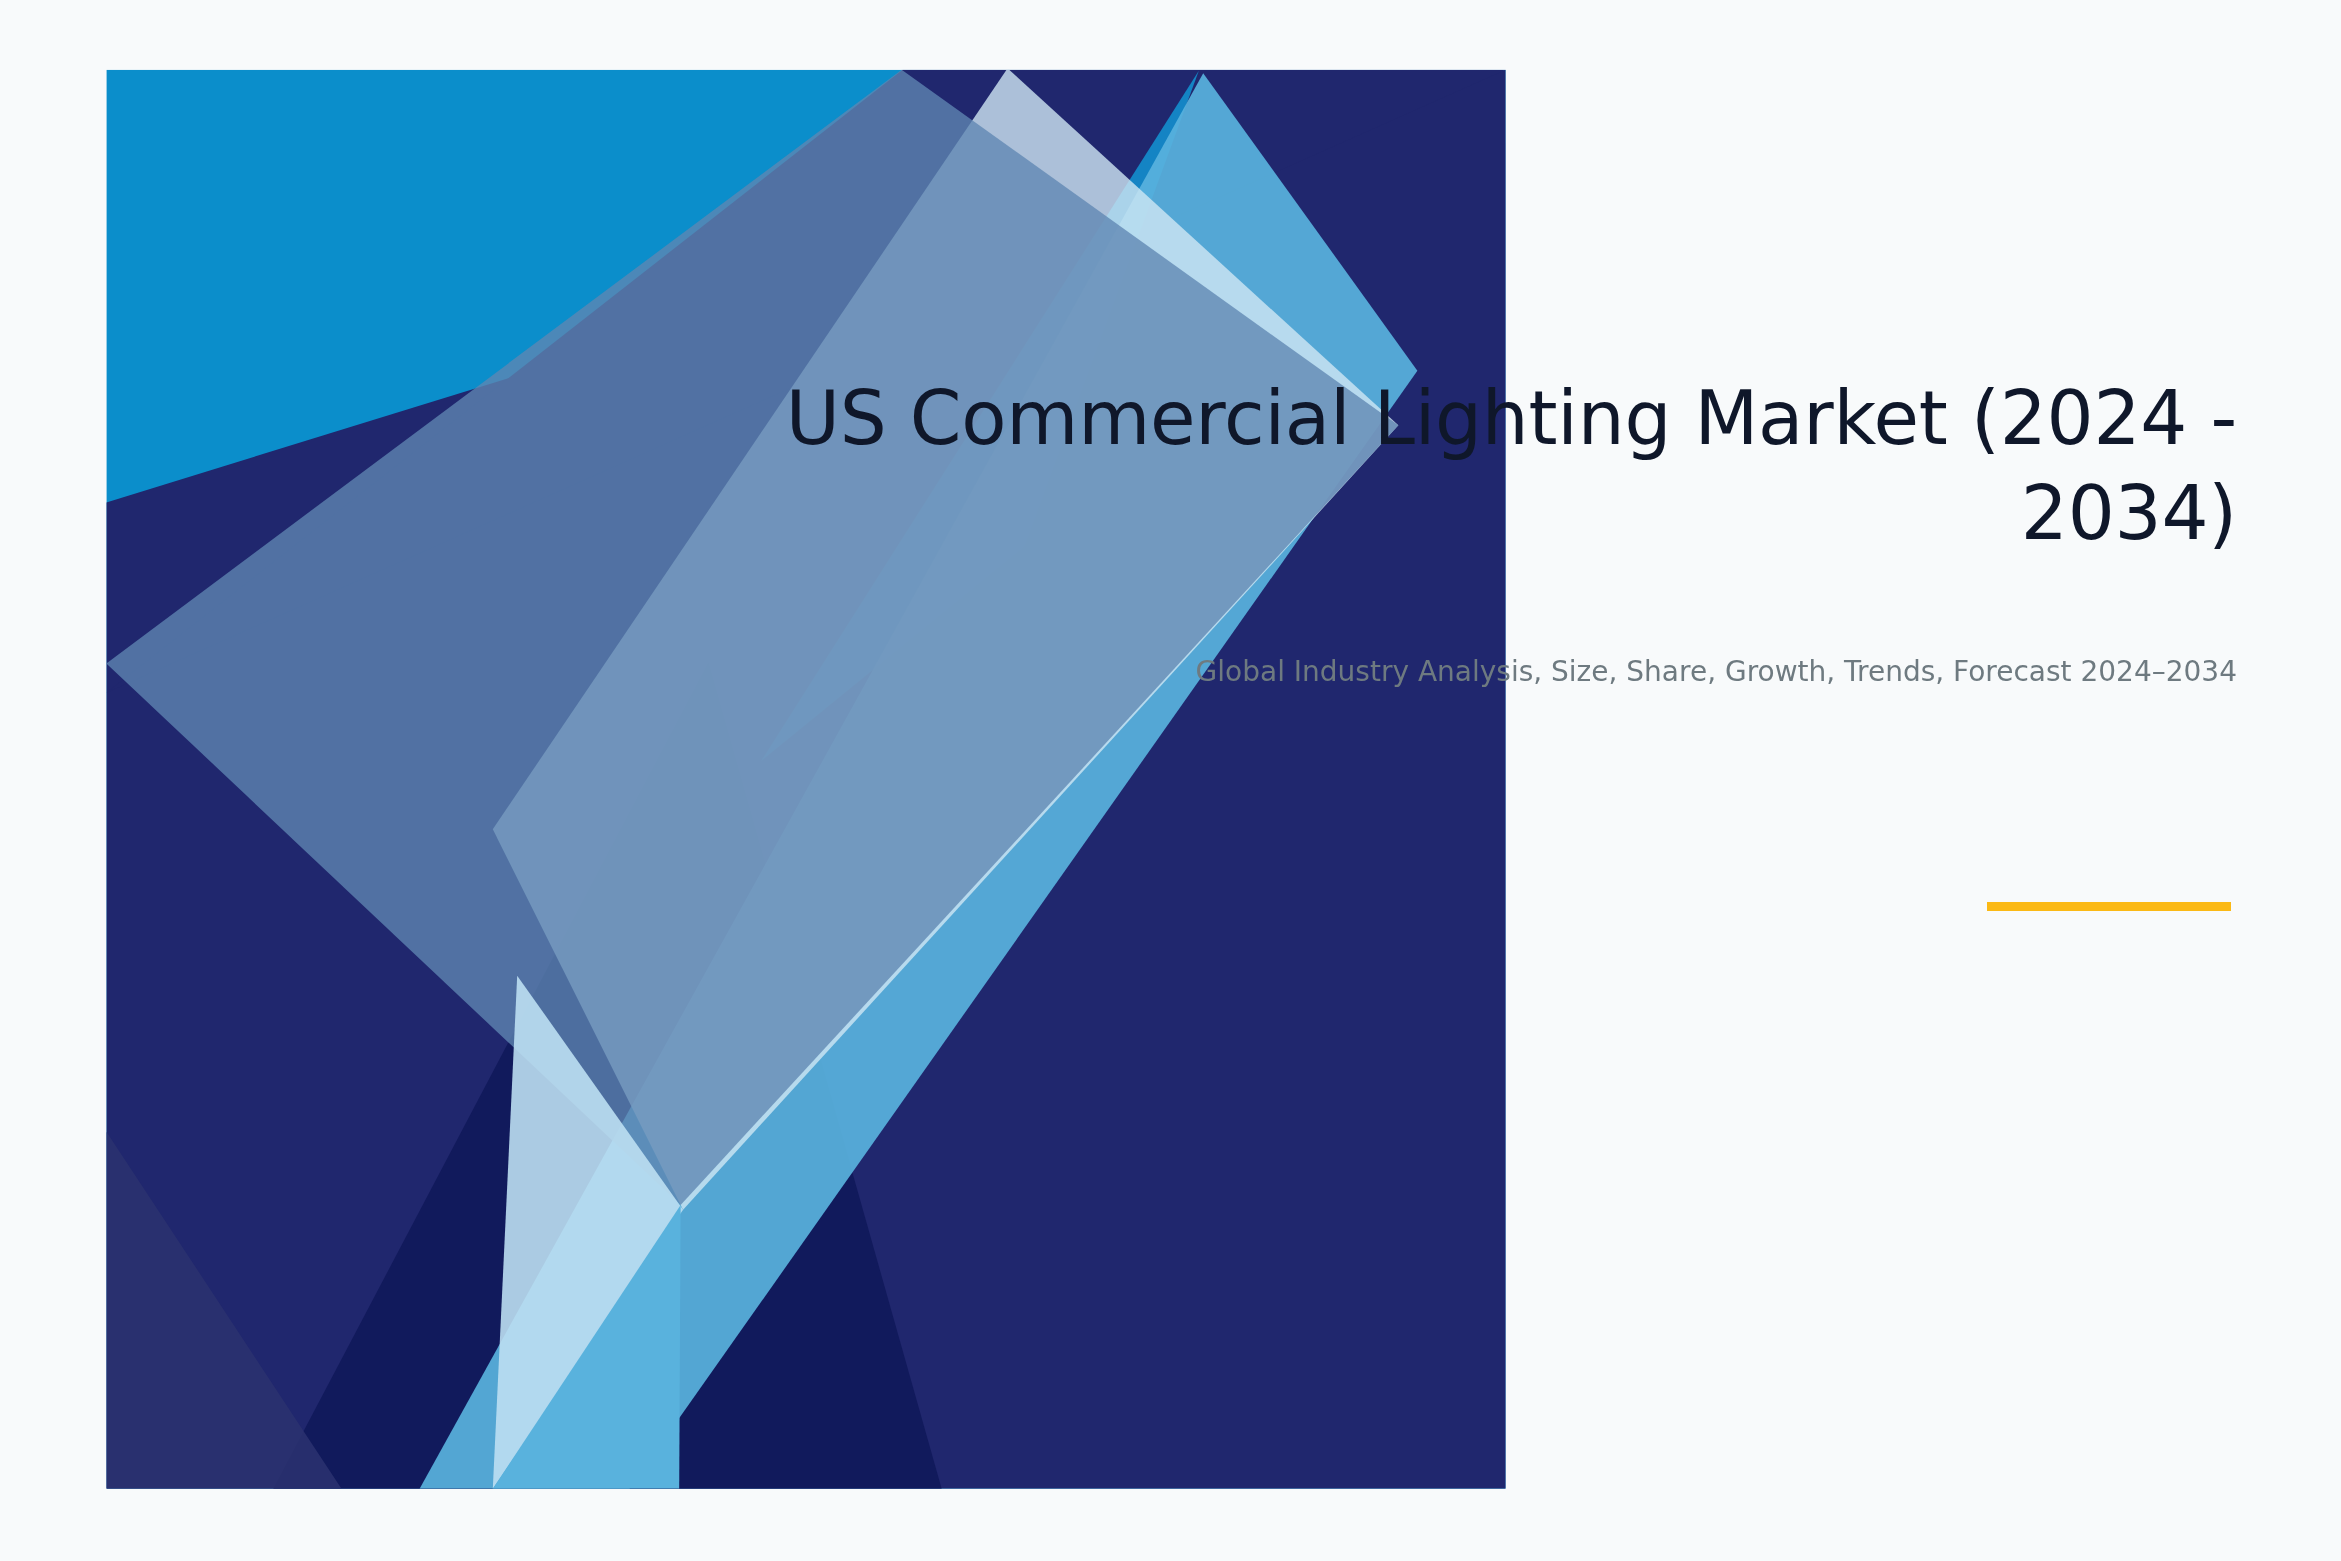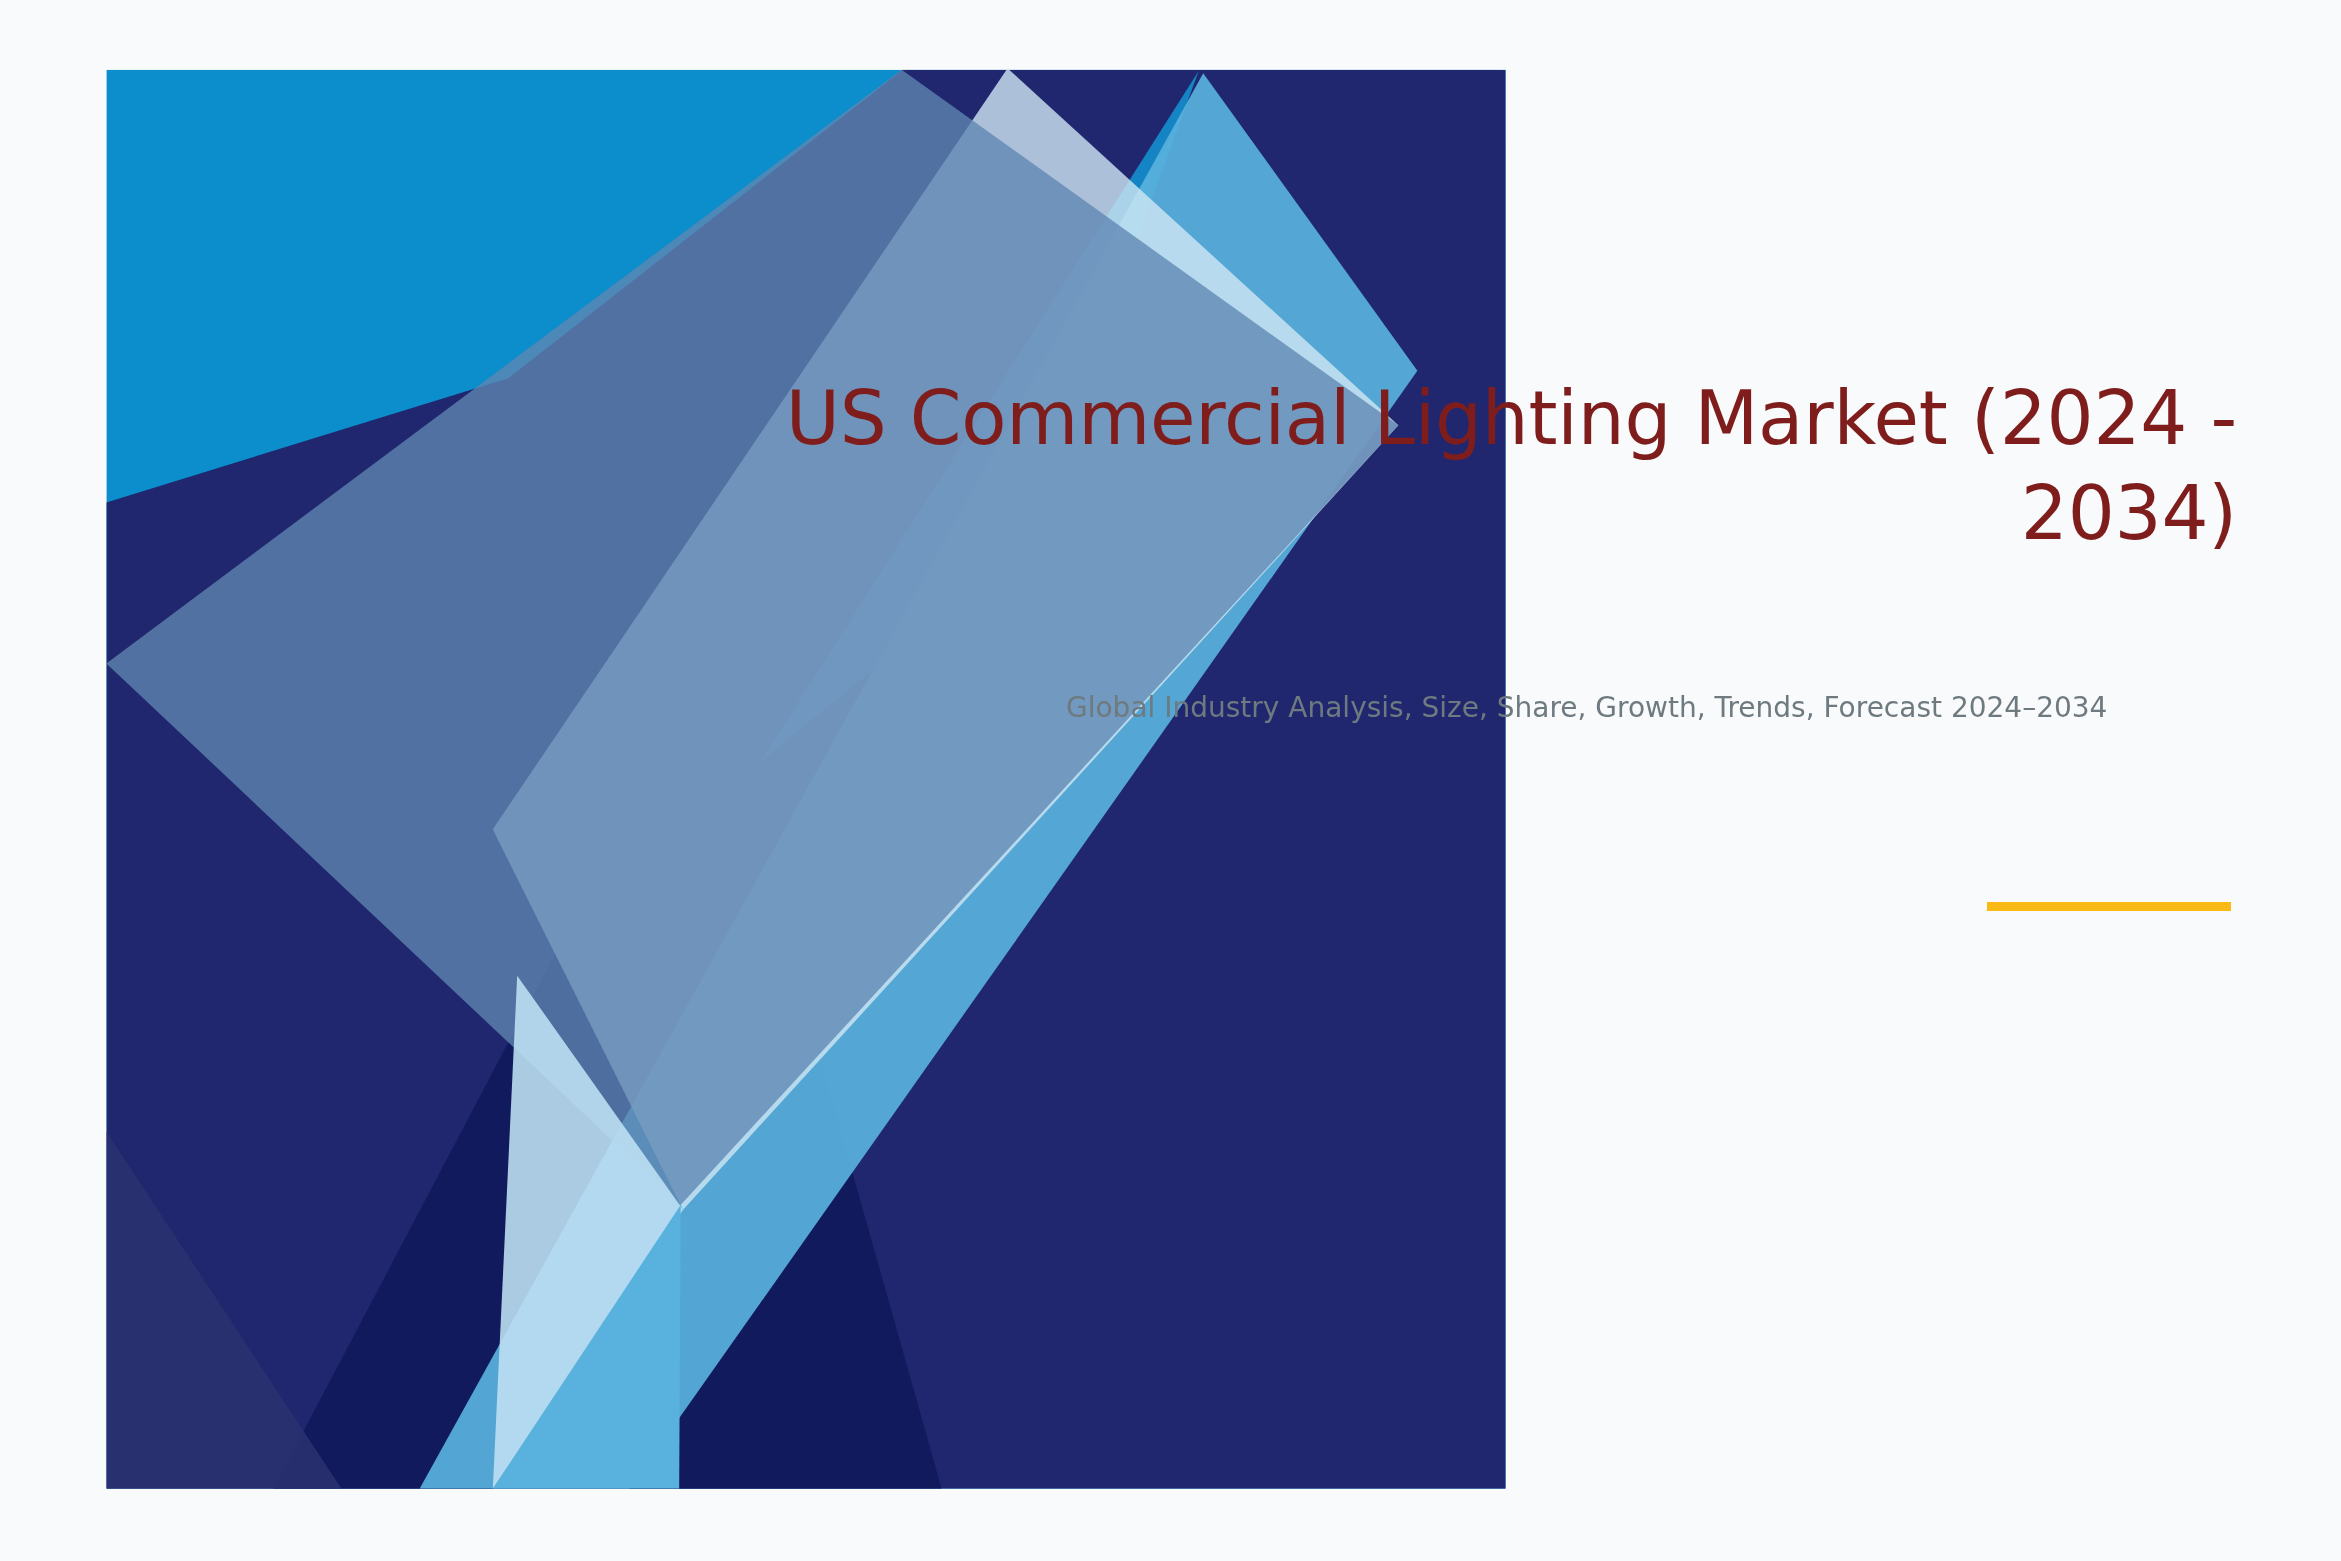--- a/index.html
+++ b/index.html
@@ -37,42 +37,43 @@
     right: 105px;
     top: 371px;
     width: 1464px;
     text-align: right;
   }
 
   .title {
     font-size: 74px;
     line-height: 1.28;
     font-weight: 400;
-    color: #7f1d1d;
+    color: #0f172a;
     letter-spacing: -0.2px;
     margin: 0;
     position: relative;
     z-index: 4;
   }
 
   .title-underline {
     position: absolute;
     right: 5.9px;
     top: 531px;
     width: 244px;
     height: 8.8px;
     background: #fbb915;
     z-index: 3;
   }
 
   .subtitle {
     position: absolute;
     right: 105px;
-    top: 689px;
+    top: 653px;
     width: 1171px;
+    text-align: right;
     font-size: 28px;
     line-height: 1.34;
     color: #6e7a80;
     font-weight: 400;
     margin: 0;
     z-index: 4;
   }
 </style>
 </head>
 <body>

